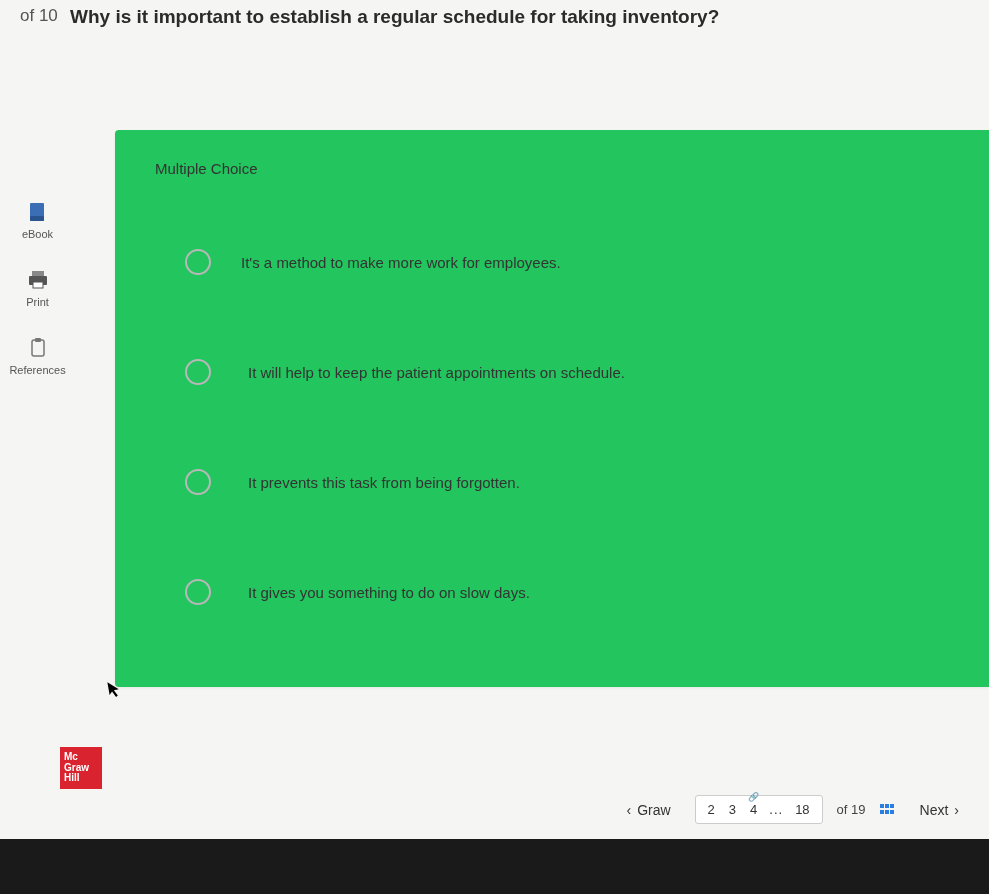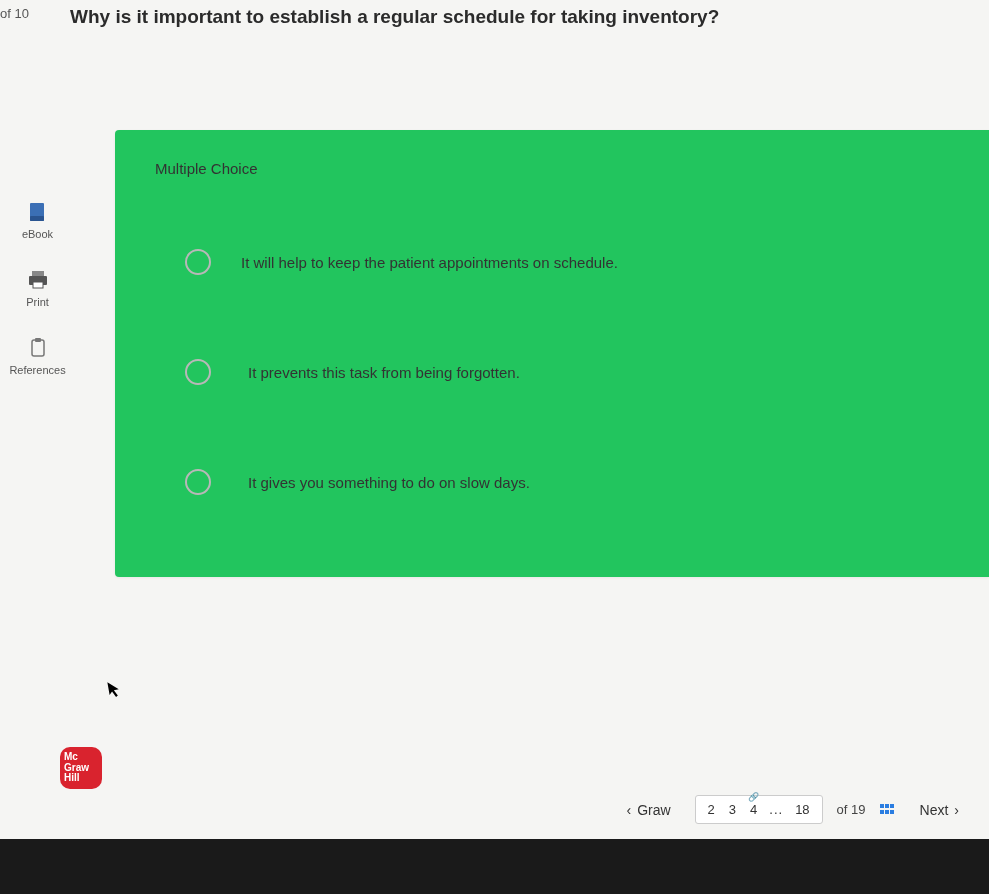--- a/index.html
+++ b/index.html
@@ -9,23 +9,23 @@
     width: 989px;
     height: 894px;
     position: relative;
     overflow: hidden;
     color: #222;
   }
   .top-indicator {
     position: absolute;
     top: 4px;
     left: 0;
-    font-size: 13px;
+    font-size: 17px;
     color: #555;
-    padding: 2px 0;
+    padding: 2px 20px;
   }
   .question-header {
     position: absolute;
     top: 6px;
     left: 70px;
     right: 20px;
     font-size: 19px;
     font-weight: 600;
     color: #2b2b2b;
   }
@@ -110,21 +110,20 @@
     height: 42px;
     background: #d9232e;
     color: #fff;
     font-size: 10px;
     font-weight: 700;
     line-height: 1.05;
     display: flex;
     flex-direction: column;
     justify-content: center;
     padding-left: 4px;
-    border-radius: 10px;
   }
   .footer-nav {
     position: absolute;
     bottom: 70px;
     right: 20px;
     display: flex;
     align-items: center;
     gap: 14px;
     font-size: 14px;
     color: #333;
@@ -228,20 +227,24 @@
     </div>
     <span>References</span>
   </div>
 </div>
 
 <div class="card">
   <div class="mc-label">Multiple Choice</div>
 
   <div class="option">
     <div class="radio-circle"></div>
+    <div class="option-text">It's a method to make more work for employees.</div>
+  </div>
+  <div class="option">
+    <div class="radio-circle"></div>
     <div class="option-text">It will help to keep the patient appointments on schedule.</div>
   </div>
   <div class="option">
     <div class="radio-circle"></div>
     <div class="option-text">It prevents this task from being forgotten.</div>
   </div>
   <div class="option">
     <div class="radio-circle"></div>
     <div class="option-text">It gives you something to do on slow days.</div>
   </div>

